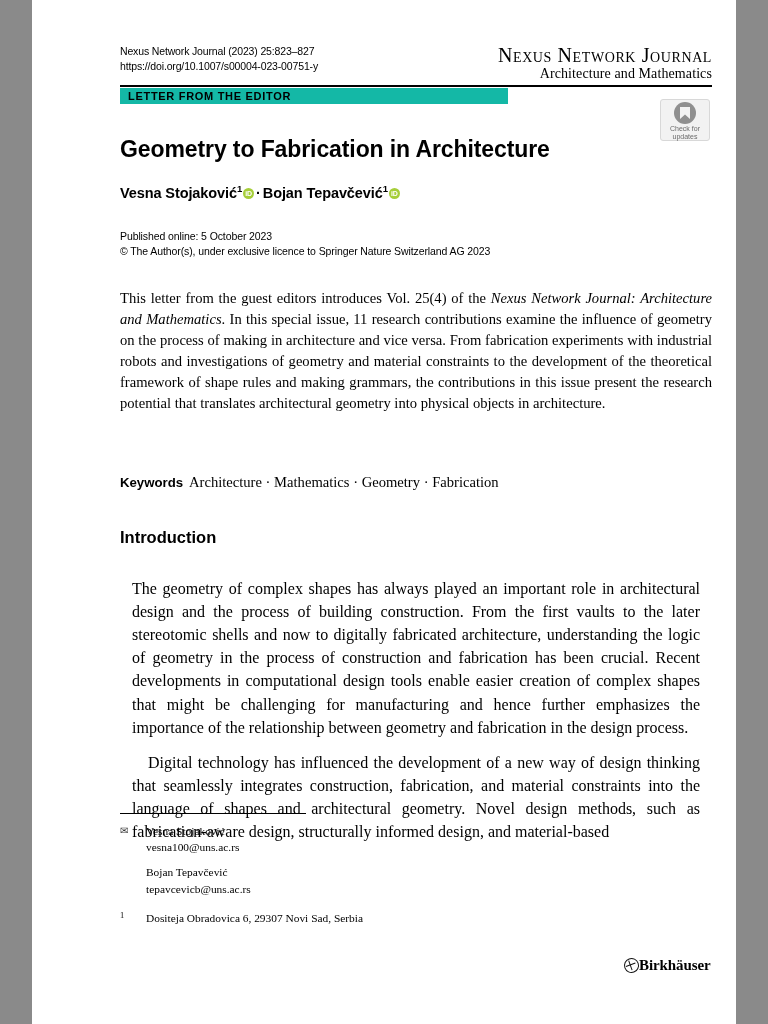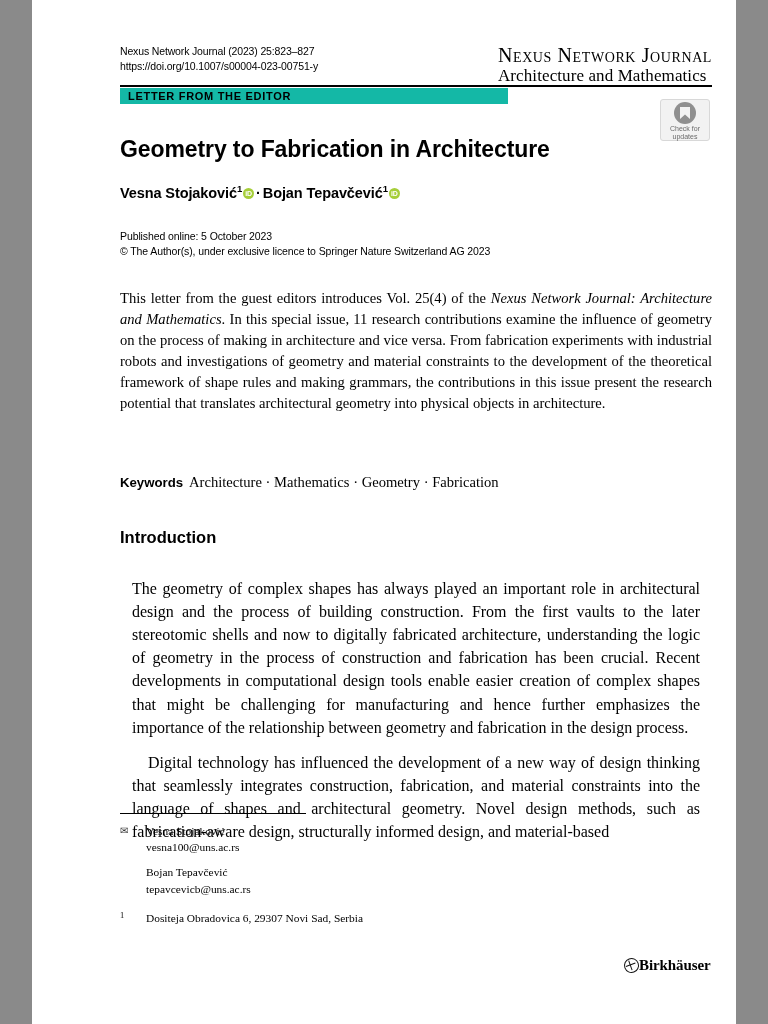--- a/index.html
+++ b/index.html
@@ -29,33 +29,34 @@
     align-items: flex-start;
   }
   .cite-block {
     font-family: "Liberation Sans", sans-serif;
     font-size: 10.5px;
     line-height: 1.42;
     color: #000;
     letter-spacing: -0.15px;
   }
   .journal-logo {
+    text-align: right;
     padding-top: 1px;
   }
   .journal-logo .jl-main {
     font-family: "Liberation Serif", serif;
     font-size: 20px;
     letter-spacing: 0.6px;
     font-variant: small-caps;
     line-height: 1;
     white-space: nowrap;
   }
   .journal-logo .jl-sub {
     font-family: "Liberation Serif", serif;
-    font-size: 17px;
+    font-size: 14px;
     line-height: 1.15;
     margin-top: 1px;
     letter-spacing: 0.1px;
     white-space: nowrap;
   }
 
   .head-rule {
     position: absolute;
     left: 88px;
     top: 85px;

